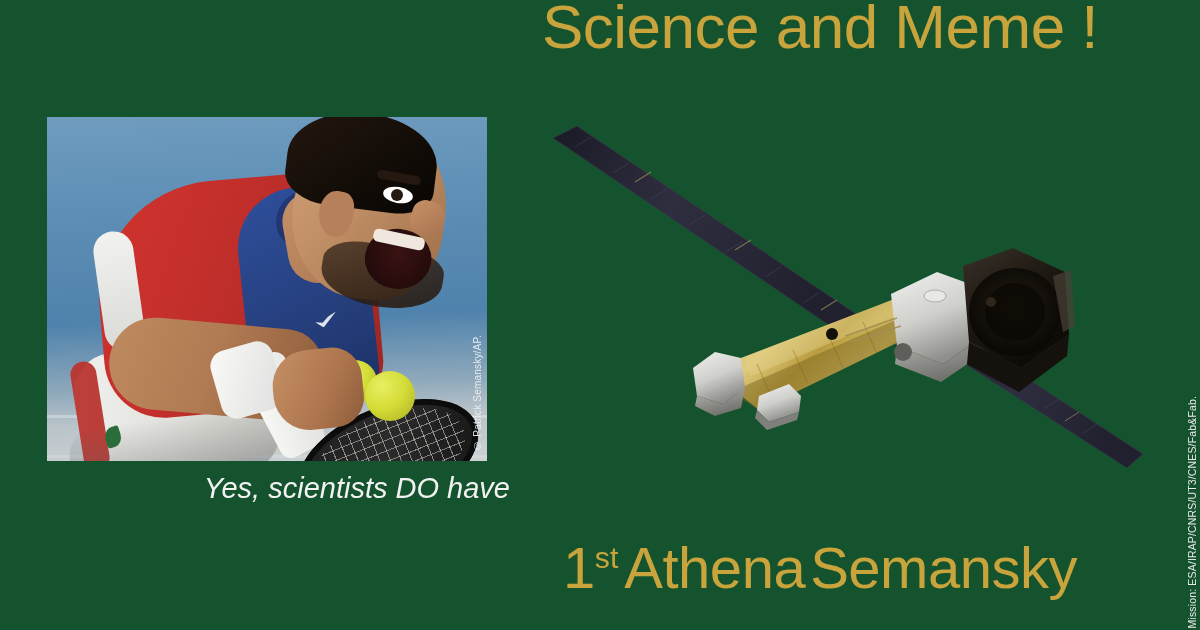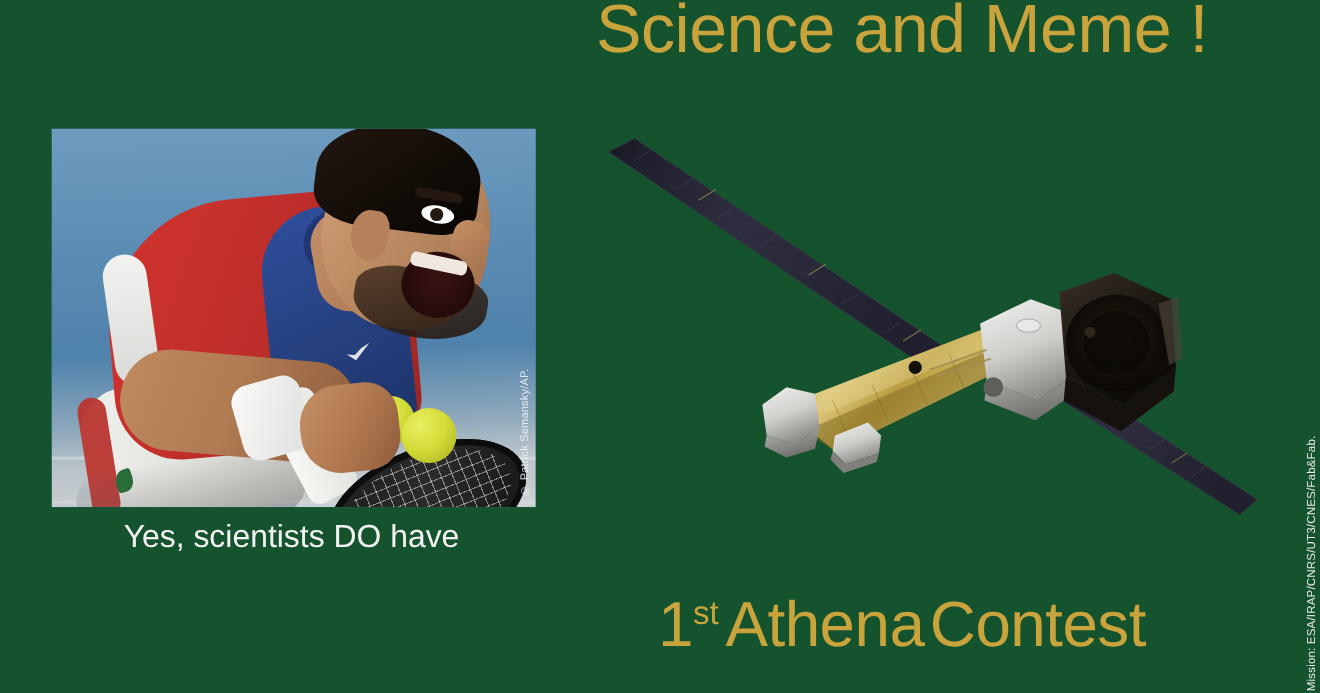--- a/index.html
+++ b/index.html
@@ -316,25 +316,26 @@
     opacity: 0.92;
     white-space: nowrap;
   }
 
   
   .caption {
     position: absolute;
     left: 20px;
     top: 470px;
     width: 490px;
-    text-align: center;
+    text-align: right;
     font-size: 29px;
     line-height: 1.28;
     color: #f2f2f2;
     font-weight: 400;
+    font-style: italic;
   }
 
   
   .craft {
     position: absolute;
     left: 545px;
     top: 120px;
     width: 600px;
     height: 360px;
   }
@@ -514,18 +515,18 @@
       </g>
 
       <g stroke="#a08f56" stroke-width="1.6" fill="none" opacity="0.9">
         <path d="M300,216 L352,198"></path>
         <path d="M306,222 L356,206"></path>
       </g>
     </svg>
   </div>
 
   <div class="footline">
-    <span class="ordinal-num">1</span><span class="ordinal-suffix">st</span><span class="title-italic">Athena</span><span>Contest</span>
+    <span class="ordinal-num">1</span><span class="ordinal-suffix">st</span><span class="title-italic">Athena</span><span>Semansky</span>
   </div>
 
   <div class="mission-credit">Athena Mission: ESA/IRAP/CNRS/UT3/CNES/Fab&amp;Fab.</div>
 
 </div>
 
 </body></html>

